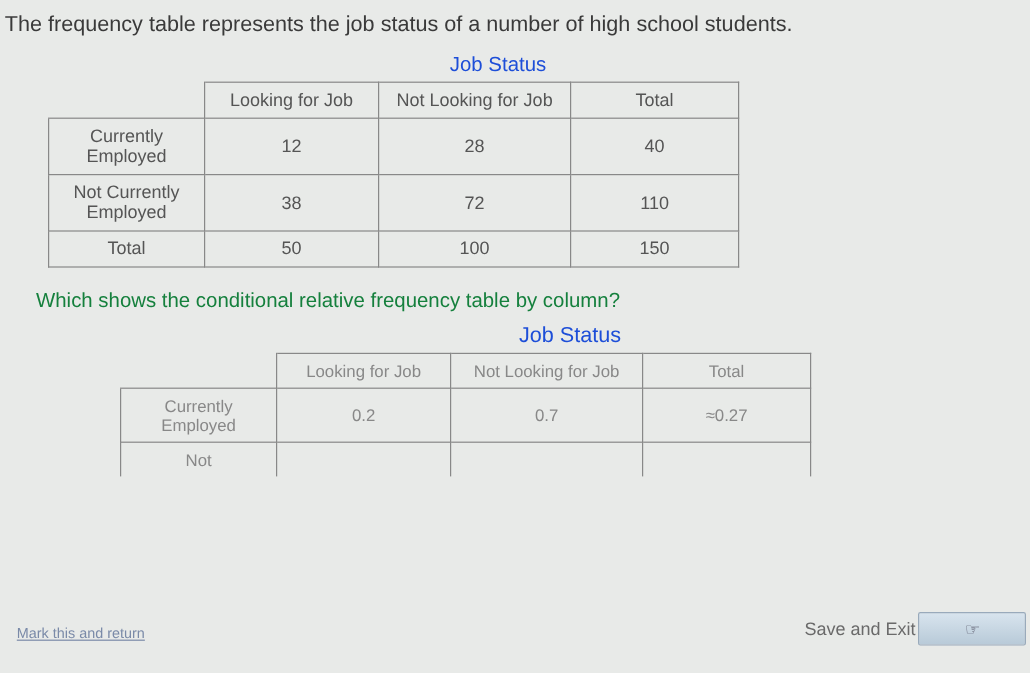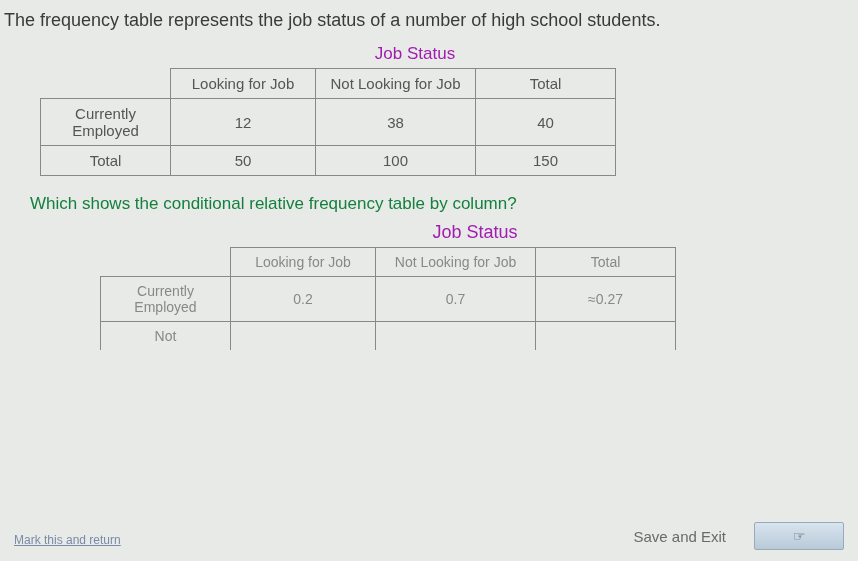--- a/index.html
+++ b/index.html
@@ -12,21 +12,21 @@
       position: relative;
       color: #4a4a4a;
     }
     .question-text {
       font-size: 18px;
       color: #3a3a3a;
       padding: 10px 0 5px 4px;
     }
     .caption {
       font-size: 17px;
-      color: #a21caf;
+      color: #1d4ed8;
       text-align: center;
       margin: 8px 0 4px 0;
     }
     .caption1 {
       width: 620px;
       margin-left: 40px;
       padding-left: 130px;
     }
     .caption2 {
       width: 620px;
@@ -56,29 +56,29 @@
       border-top: none;
       border-left: none;
     }
     .sub-question {
       font-size: 17px;
       color: #15803d;
       margin: 18px 0 4px 30px;
     }
     .bottom-bar {
       position: absolute;
-      bottom: 4px;
+      bottom: 16px;
       left: 0;
       right: 0;
       height: 42px;
       display: flex;
       justify-content: flex-end;
       align-items: center;
-      padding-right: 14px;
-      gap: 28px;
+      padding-right: 3px;
+      gap: 2px;
     }
     .mark-link {
       position: absolute;
       left: 14px;
       bottom: 10px;
       font-size: 12px;
       color: #7a8aa8;
       text-decoration: underline;
     }
     .save-btn {
@@ -116,22 +116,28 @@
   <tbody>
       <tr>
     <td class="corner rowhead"></td>
     <th class="c1">Looking for Job</th>
     <th class="c2">Not Looking for Job</th>
     <th class="c3">Total</th>
   </tr>
   <tr>
     <td class="rowhead">Currently Employed</td>
     <td>12</td>
+    <td>28</td>
+    <td>40</td>
+  </tr>
+  <tr>
+    <td class="rowhead">Not Currently Employed</td>
     <td>38</td>
-    <td>40</td>
+    <td>72</td>
+    <td>110</td>
   </tr>
   <tr>
     <td class="rowhead">Total</td>
     <td>50</td>
     <td>100</td>
     <td>150</td>
   </tr>
 </tbody>
   </table>
 

